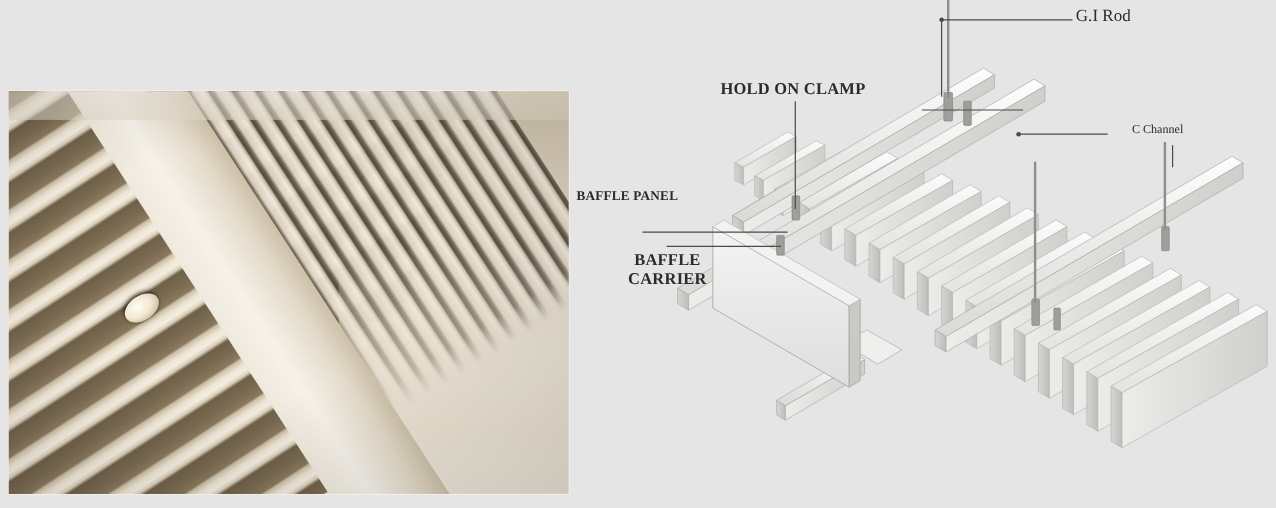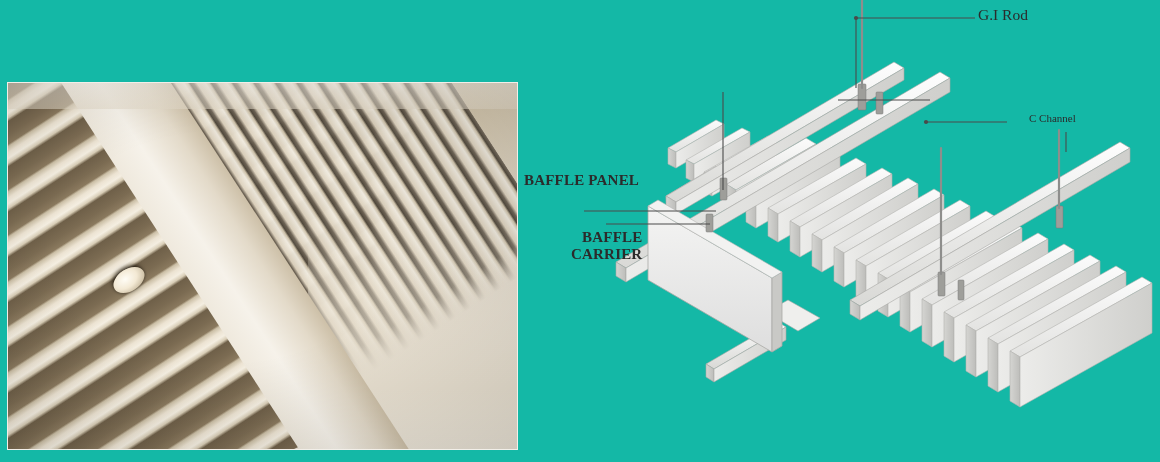--- a/index.html
+++ b/index.html
@@ -5,21 +5,21 @@
 <style>
   html, body {
     margin: 0;
     padding: 0;
     background: #ffffff;
   }
   #page {
     position: relative;
     width: 1160px;
     height: 462px;
-    background: #14b8a6;
+    background: #e5e5e5;
     overflow: hidden;
     font-family: "Liberation Serif", "DejaVu Serif", serif;
   }
 
   
   #photo {
     position: absolute;
     left: 8px;
     top: 83px;
     width: 509px;
@@ -138,22 +138,22 @@
     color: #2b2b2b;
     font-family: "Liberation Serif", "DejaVu Serif", serif;
     white-space: pre;
     line-height: 1.12;
   }
   .lbl-caps { font-weight: 700; letter-spacing: .2px; }
 
   #lbl-gi-rod     { left: 978px; top: 6px;   font-size: 15.5px; }
   #lbl-c-channel  { left: 1029px; top: 112px; font-size: 11px; }
   #lbl-hold-clamp { left: 655px; top: 73px;  font-size: 15px; }
-  #lbl-baffle-panel { left: 524px; top: 172px; font-size: 15px; }
-  #lbl-baffle-carrier { left: 571px; top: 229px; font-size: 15px; text-align: right; }
+  #lbl-baffle-panel { left: 524px; top: 172px; font-size: 12px; }
+  #lbl-baffle-carrier { left: 571px; top: 229px; font-size: 15px; text-align: center; }
 </style>
 </head>
 <body>
 
 <div id="page">
 
   <div id="photo">
     <div class="ph-base"></div>
     <div class="slatfield"></div>
     <div class="wedge wedge-bottom"></div>
@@ -324,20 +324,21 @@
 
         <path d="M64 211 L196 211"></path>
 
         <path d="M86 224 L190 224"></path>
       </g>
     </svg>
   </div>
 
   <div class="lbl" id="lbl-gi-rod">G.I Rod</div>
 
+  <div class="lbl lbl-caps" id="lbl-hold-clamp">HOLD ON CLAMP</div>
 
   <div class="lbl" id="lbl-c-channel">C Channel</div>
 
   <div class="lbl lbl-caps" id="lbl-baffle-panel">BAFFLE PANEL</div>
 
   <div class="lbl lbl-caps" id="lbl-baffle-carrier">BAFFLE
 CARRIER</div>
 
 </div>
 

